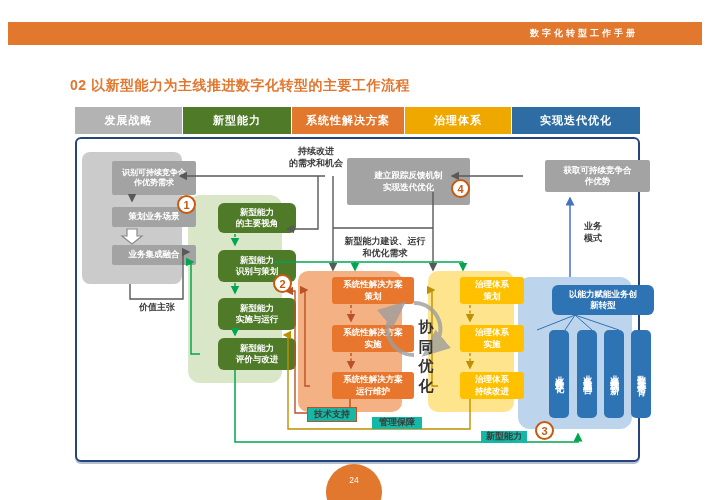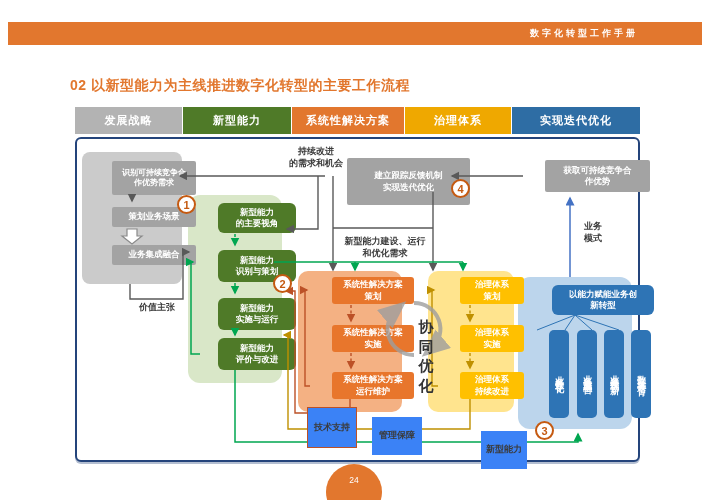--- a/index.html
+++ b/index.html
@@ -15,21 +15,21 @@
   .container{position:absolute;left:75px;top:137px;width:565px;height:325px;background:#fff;
              border:2px solid var(--navy,#24447B);border-radius:6px;box-sizing:border-box;
              box-shadow:0 2px 0 rgba(36,68,123,0.35);}
   .panel{position:absolute;z-index:1;}
   .box{position:absolute;z-index:2;color:#fff;font-weight:bold;font-size:8.5px;line-height:1.3;
        display:flex;align-items:center;justify-content:center;text-align:center;white-space:pre-line;margin-left:22px;}
   .vbox{writing-mode:vertical-rl;text-orientation:upright;letter-spacing:2px;font-size:9px;}
   svg.overlay{position:absolute;left:0;top:0;z-index:5;pointer-events:none;}
   .lbl{position:absolute;z-index:6;font-size:9px;font-weight:bold;color:#3b3b3b;text-align:center;
        line-height:1.3;white-space:pre-line;}
-  .lbl.bg{background:#3b82f6;padding:13px 2px;}
+  .lbl.bg{background:#14b8a6;padding:0 2px;}
   .lbl.frame{border:1px solid var(--line-orange,#BC5127);height:13px;line-height:13px;}
   .badge{position:absolute;z-index:7;width:19px;height:19px;border-radius:50%;background:#fff;
          border:2px solid #C55A11;color:#C55A11;font-weight:bold;font-size:11px;box-sizing:border-box;
          display:flex;align-items:center;justify-content:center;}
   .pagenum{position:absolute;left:326px;top:464px;width:56px;height:56px;border-radius:50%;
            background:var(--accent,#E2772E);}
   .pagenum span{position:absolute;left:0;top:11px;width:56px;text-align:center;color:#fff;font-size:8.5px;}
 </style>
 </head>
 <body>

